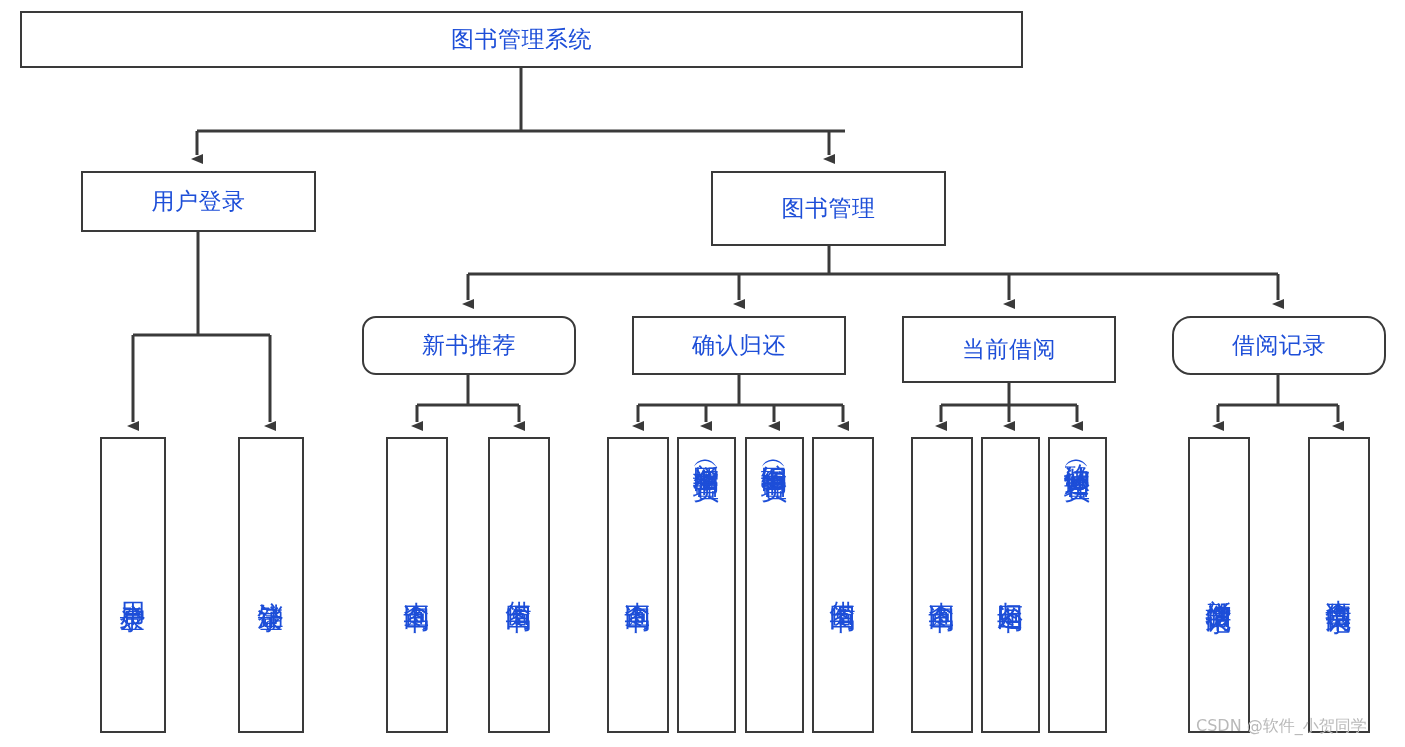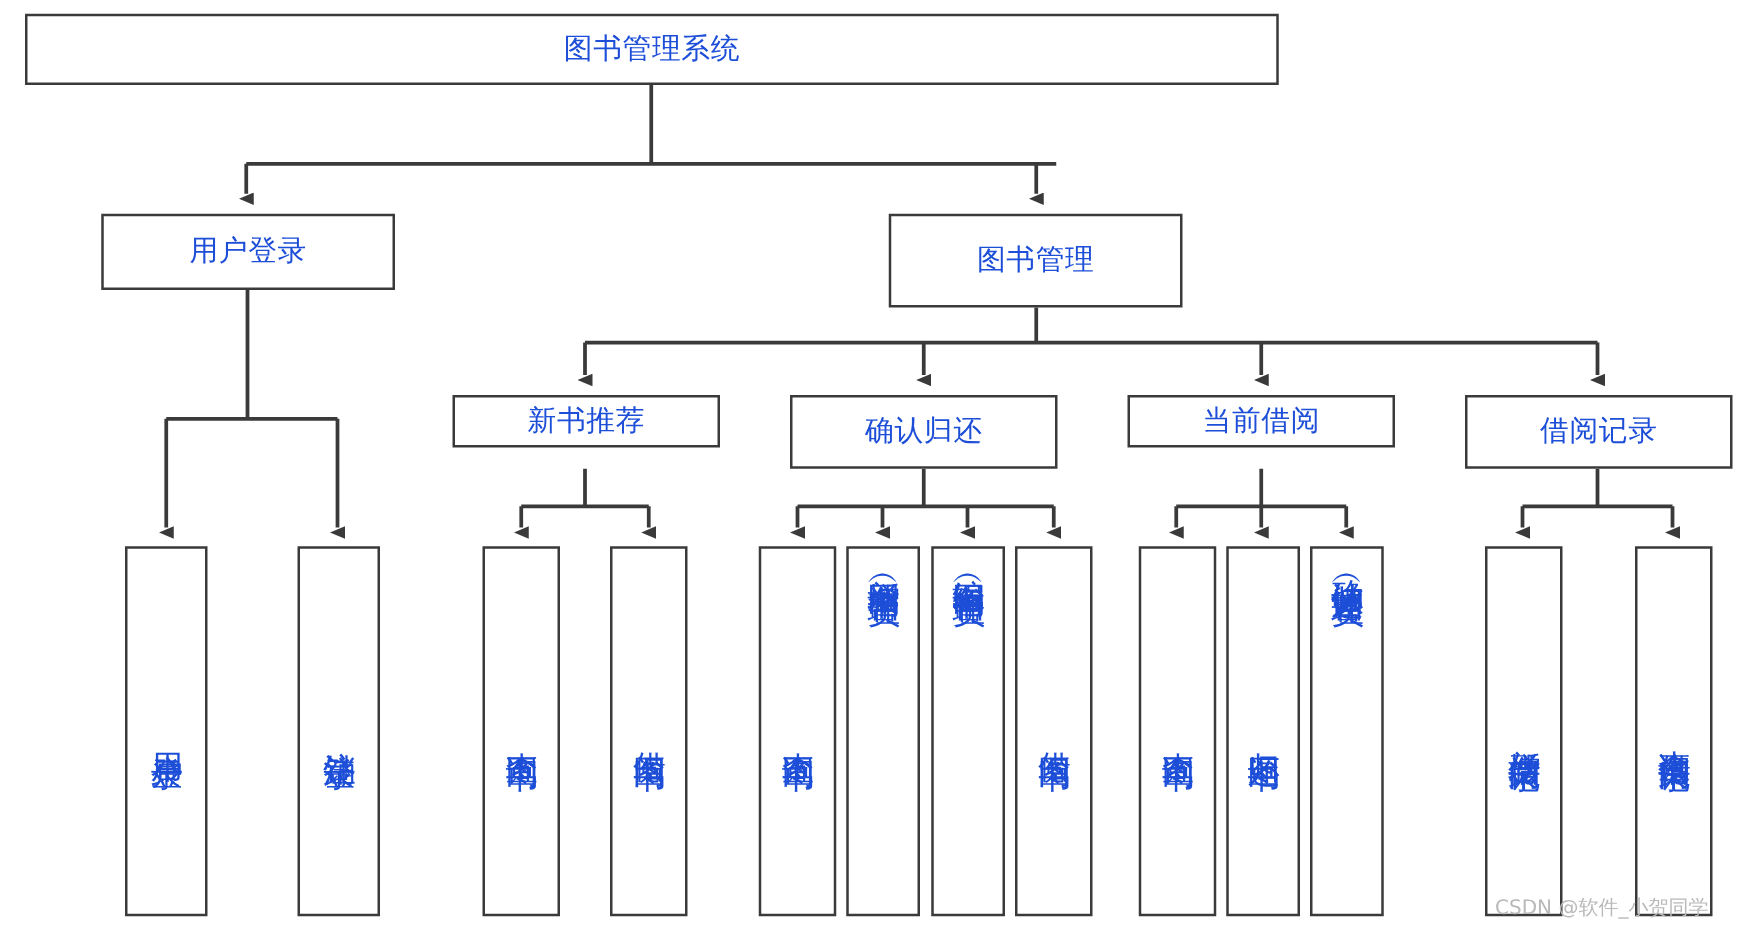--- a/index.html
+++ b/index.html
@@ -134,30 +134,30 @@
     <span class="label">图书管理系统</span>
   </div>
 
   <div class="node horiz" style="left:81px; top:171px; width:235px; height:61px;">
     <span class="label">用户登录</span>
   </div>
   <div class="node horiz" style="left:711px; top:171px; width:235px; height:75px;">
     <span class="label">图书管理</span>
   </div>
 
-  <div class="node horiz" style="left:362px; top:316px; width:214px; height:42px;">
+  <div class="node horiz" style="left:362px; top:316px; width:214px; height:59px;border-radius:14px;">
     <span class="label">新书推荐</span>
   </div>
   <div class="node horiz" style="left:632px; top:316px; width:214px; height:59px;">
     <span class="label">确认归还</span>
   </div>
-  <div class="node horiz" style="left:902px; top:316px; width:214px; height:42px;">
+  <div class="node horiz" style="left:902px; top:316px; width:214px; height:67px;">
     <span class="label">当前借阅</span>
   </div>
-  <div class="node horiz" style="left:1172px; top:316px; width:214px; height:59px;">
+  <div class="node horiz" style="left:1172px; top:316px; width:214px; height:59px;border-radius:19px;">
     <span class="label">借阅记录</span>
   </div>
 
   <div class="node vert mid" style="left:100px; top:437px; width:66px; height:296px;">
     <span class="label">用户登录</span>
   </div>
   <div class="node vert mid" style="left:238px; top:437px; width:66px; height:296px;">
     <span class="label">注销登录</span>
   </div>
 

